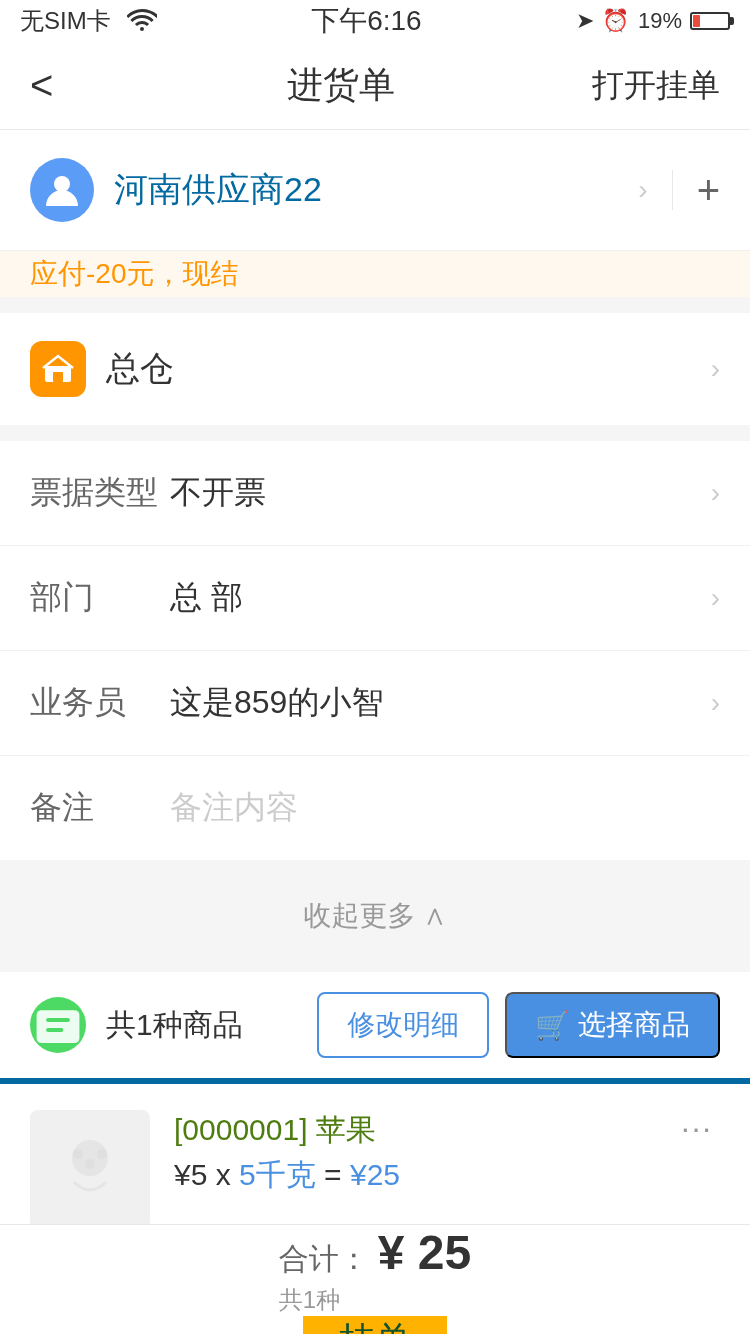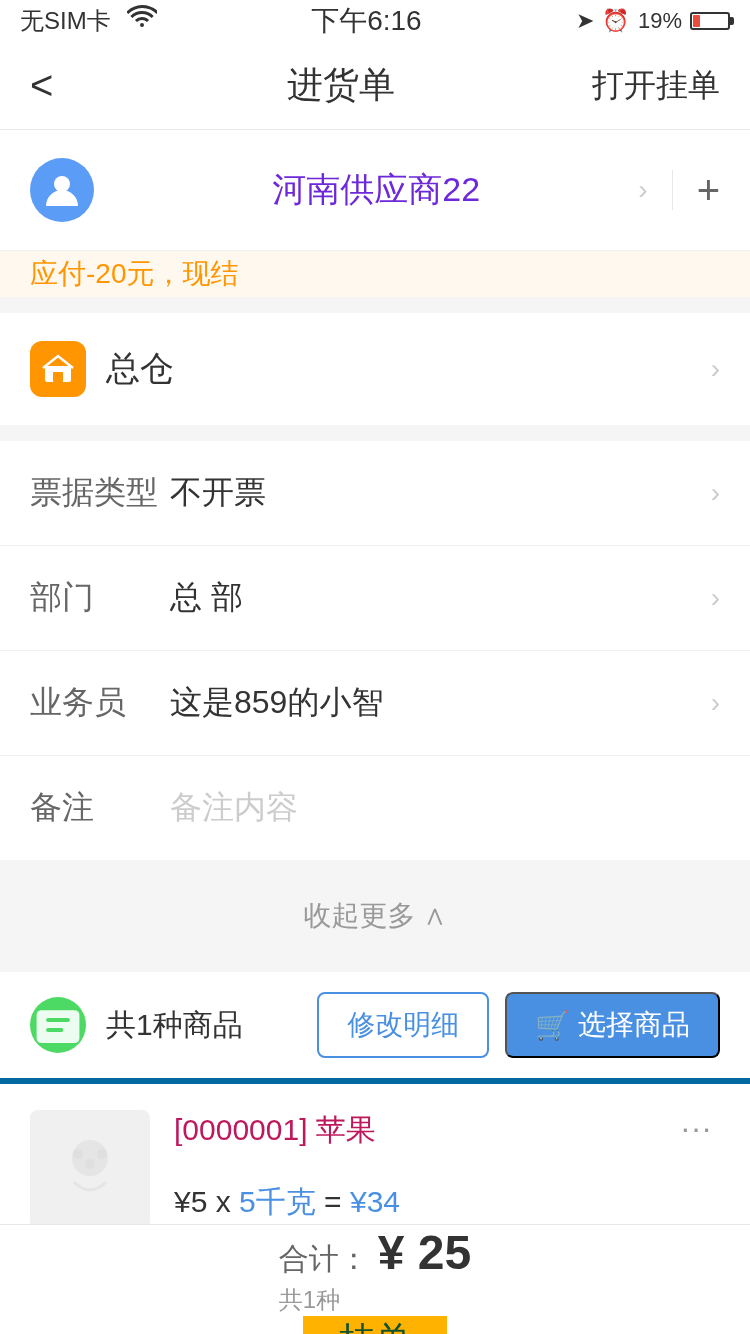--- a/index.html
+++ b/index.html
@@ -17,21 +17,21 @@
     .status-bar {
       background: #fff;
       height: 42px;
       display: flex;
       align-items: center;
       justify-content: space-between;
       padding: 0 20px;
       font-size: 24px;
       color: #333;
     }
-    .status-left { display: flex; align-items: flex-start; gap: 16px; }
+    .status-left { display: flex; align-items: flex-end; gap: 16px; }
     .status-center { font-size: 28px; font-weight: 500; }
     .status-right { display: flex; align-items: center; gap: 8px; font-size: 22px; }
     .battery-icon {
       display: inline-block;
       width: 40px;
       height: 18px;
       border: 2px solid #333;
       border-radius: 3px;
       position: relative;
     }
@@ -106,22 +106,21 @@
       display: flex;
       align-items: center;
       justify-content: center;
       margin-right: 20px;
       flex-shrink: 0;
     }
     .supplier-avatar svg { width: 40px; height: 40px; }
     .supplier-name {
       flex: 1;
       font-size: 34px;
-      color: #6d28d9;
-      text-align: center;
+      color: #0369a1;
     }
     .chevron {
       color: #ccc;
       font-size: 28px;
       margin-right: 0;
     }
     .supplier-divider {
       width: 1px;
       height: 40px;
       background: #e8e8e8;
@@ -252,21 +251,21 @@
       border-radius: 8px;
       margin-right: 24px;
       flex-shrink: 0;
       display: flex;
       align-items: center;
       justify-content: center;
       overflow: hidden;
     }
     .product-thumb svg { width: 80px; height: 80px; opacity: 0.3; }
     .product-info { flex: 1; }
-    .product-name { font-size: 30px; color: #be185d; margin-bottom: 31px; }
+    .product-name { font-size: 30px; color: #4d7c0f; margin-bottom: 4px; }
     .product-price { font-size: 30px; color: #333; }
     .price-highlight { color: #4a90e2; }
     .product-more {
       color: #999;
       font-size: 32px;
       cursor: pointer;
       padding: 0 8px;
     }
 
     
@@ -434,21 +433,21 @@
       <div class="product-info">
         <div class="product-name">
           <span>[0000001]</span>
           <span>苹果</span>
         </div>
         <div class="product-price">
           <span>¥5</span>
           <span> x </span>
           <span class="price-highlight">5千克</span>
           <span> = </span>
-          <span class="price-highlight">¥34</span>
+          <span class="price-highlight">¥25</span>
         </div>
       </div>
       <span class="product-more">···</span>
     </div>
   </div>
 
 </div>
 
 <div class="bottom-bar">
   <div class="total-section">

